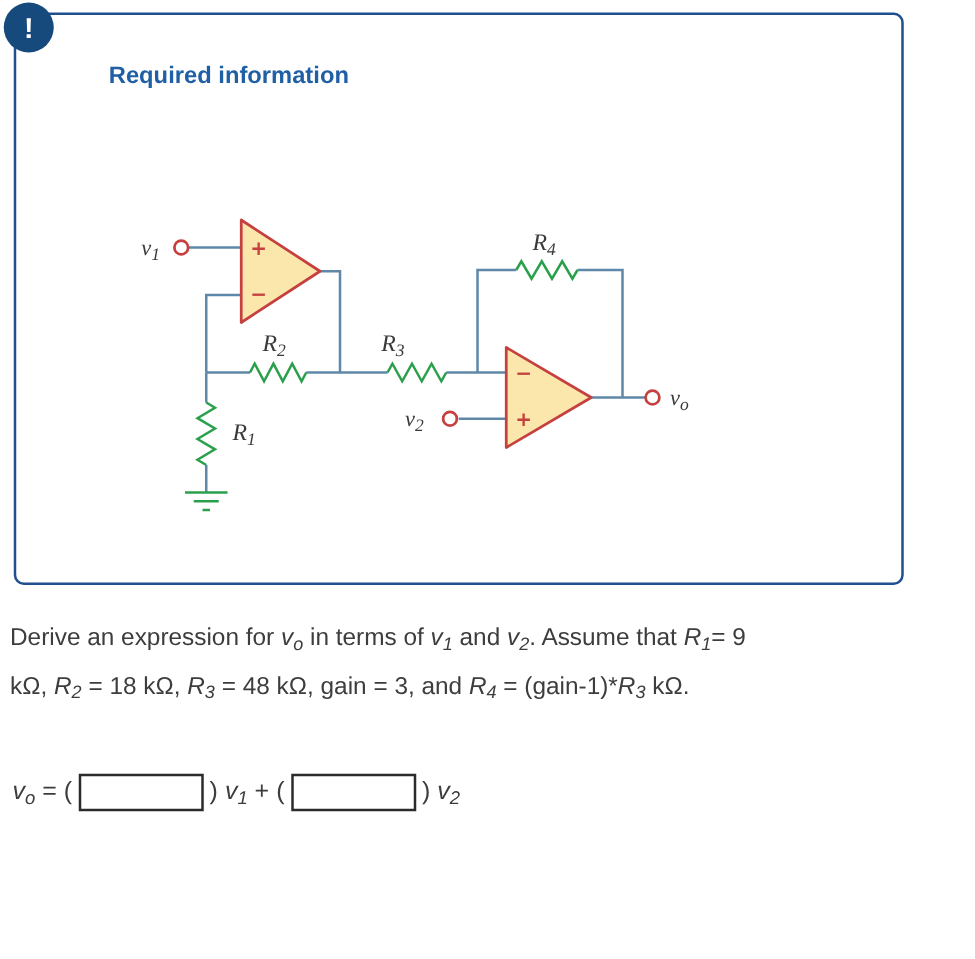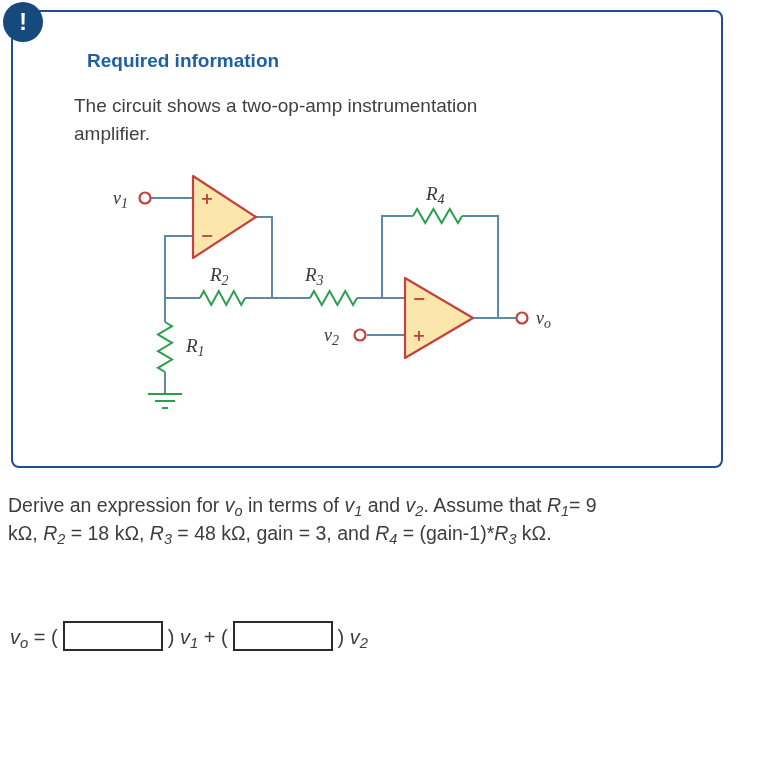--- a/index.html
+++ b/index.html
@@ -32,43 +32,42 @@
   .res{stroke:var(--resistor,#2aa04c);stroke-width:2;fill:none;}
   .opamp{fill:var(--opamp-fill,#fbe7ac);stroke:var(--opamp-stroke,#c5403e);stroke-width:2.2;stroke-linejoin:round;}
   .term{fill:#fff;stroke:var(--terminal,#c5403e);stroke-width:2.2;}
   .opsign{fill:var(--opamp-stroke,#c5403e);font-family:"DejaVu Sans",sans-serif;font-size:16px;font-weight:bold;text-anchor:middle;}
   .clabel{fill:#3a3a3c;font-family:"Liberation Serif",serif;font-style:italic;font-size:19px;}
   .clabel-v{font-size:18px;}
   .csub{font-size:14px;}
   
   .question{
     position:absolute;left:8px;top:494px;width:766px;
-    font-size:19.5px;line-height:22px;color:var(--text,#3d3d3d);
+    font-size:19.5px;line-height:33px;color:var(--text,#3d3d3d);
   }
   .answer{
     position:absolute;left:10px;top:617px;height:34px;
-    display:flex;align-items:flex-end;font-size:20px;color:var(--text,#3d3d3d);
+    display:flex;align-items:center;font-size:20px;color:var(--text,#3d3d3d);
   }
   .answer-input{
     width:88px;height:26px;box-sizing:content-box;margin:0 5px;
     border:2px solid var(--input-border,#2b2b2b);border-radius:0;background:#fff;
     font-size:17px;font-family:"Liberation Sans",sans-serif;padding:0 4px;
   }
   
   .seg-p{font-style:normal;}
   .seg-i{font-style:italic;}
   .seg-sub{font-style:italic;font-size:0.74em;vertical-align:-0.26em;}
 </style>
 </head>
 <body>
 
 <div class="alert-box">
   <div class="alert-icon">!</div>
   <div class="alert-heading">Required information</div>
-  <div class="alert-body"><span class="seg-p">The circuit shows a two-op-amp instrumentation</span><br><span class="seg-p">amplifier.</span></div>
 
   <svg class="circuit-svg" width="470" height="245" viewBox="105 170 470 245">
 
     <g>
       <path class="wire" d="M151 198 H193"></path>
       <path class="wire" d="M193 236 H165 V298"></path>
       <path class="wire" d="M256 217 H272 V298"></path>
       <path class="wire" d="M165 298 H200"></path>
       <path class="wire" d="M245 298 H310"></path>
       <path class="wire" d="M357 298 H405"></path>

